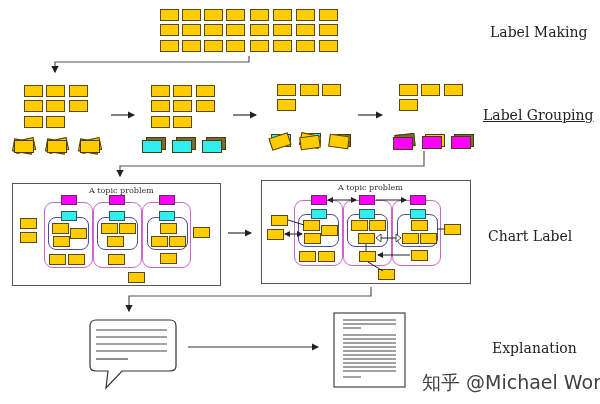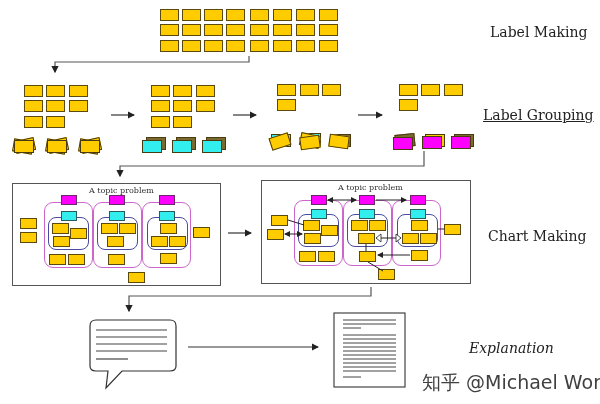--- a/index.html
+++ b/index.html
@@ -16,22 +16,22 @@
   .group-outer { position: absolute; border: 1.3px solid #cc66cc; border-radius: 9px; box-sizing: border-box; }
   .group-inner { position: absolute; border: 1.3px solid #4a4aa0; border-radius: 8px; box-sizing: border-box; }
   .watermark { position: absolute; font-family: "DejaVu Sans", sans-serif; font-size: 19px; color: #404040; white-space: nowrap; }
   svg.overlay { position: absolute; left: 0; top: 0; width: 600px; height: 404px; pointer-events: none; }
 </style>
 </head>
 <body>
 
 <div class="stage-label" style="left:490px; top:24px;">Label Making</div>
 <div class="stage-label" style="left:483px; top:107px;text-decoration:underline;">Label Grouping</div>
-<div class="stage-label" style="left:488px; top:228px;">Chart Making</div>
-<div class="stage-label" style="left:469px; top:340px;font-style:italic;">Explanation</div>
+<div class="stage-label" style="left:488px; top:228px;">Chart Label</div>
+<div class="stage-label" style="left:492px; top:340px;">Explanation</div>
 
 <div>
   <div class="card" style="left:160px;top:9px"></div>
     <div class="card" style="left:182px;top:9px"></div>
     <div class="card" style="left:204px;top:9px"></div>
     <div class="card" style="left:226px;top:9px"></div>
     <div class="card" style="left:250px;top:9px"></div>
     <div class="card" style="left:273px;top:9px"></div>
     <div class="card" style="left:296px;top:9px"></div>
     <div class="card" style="left:319px;top:9px"></div>

